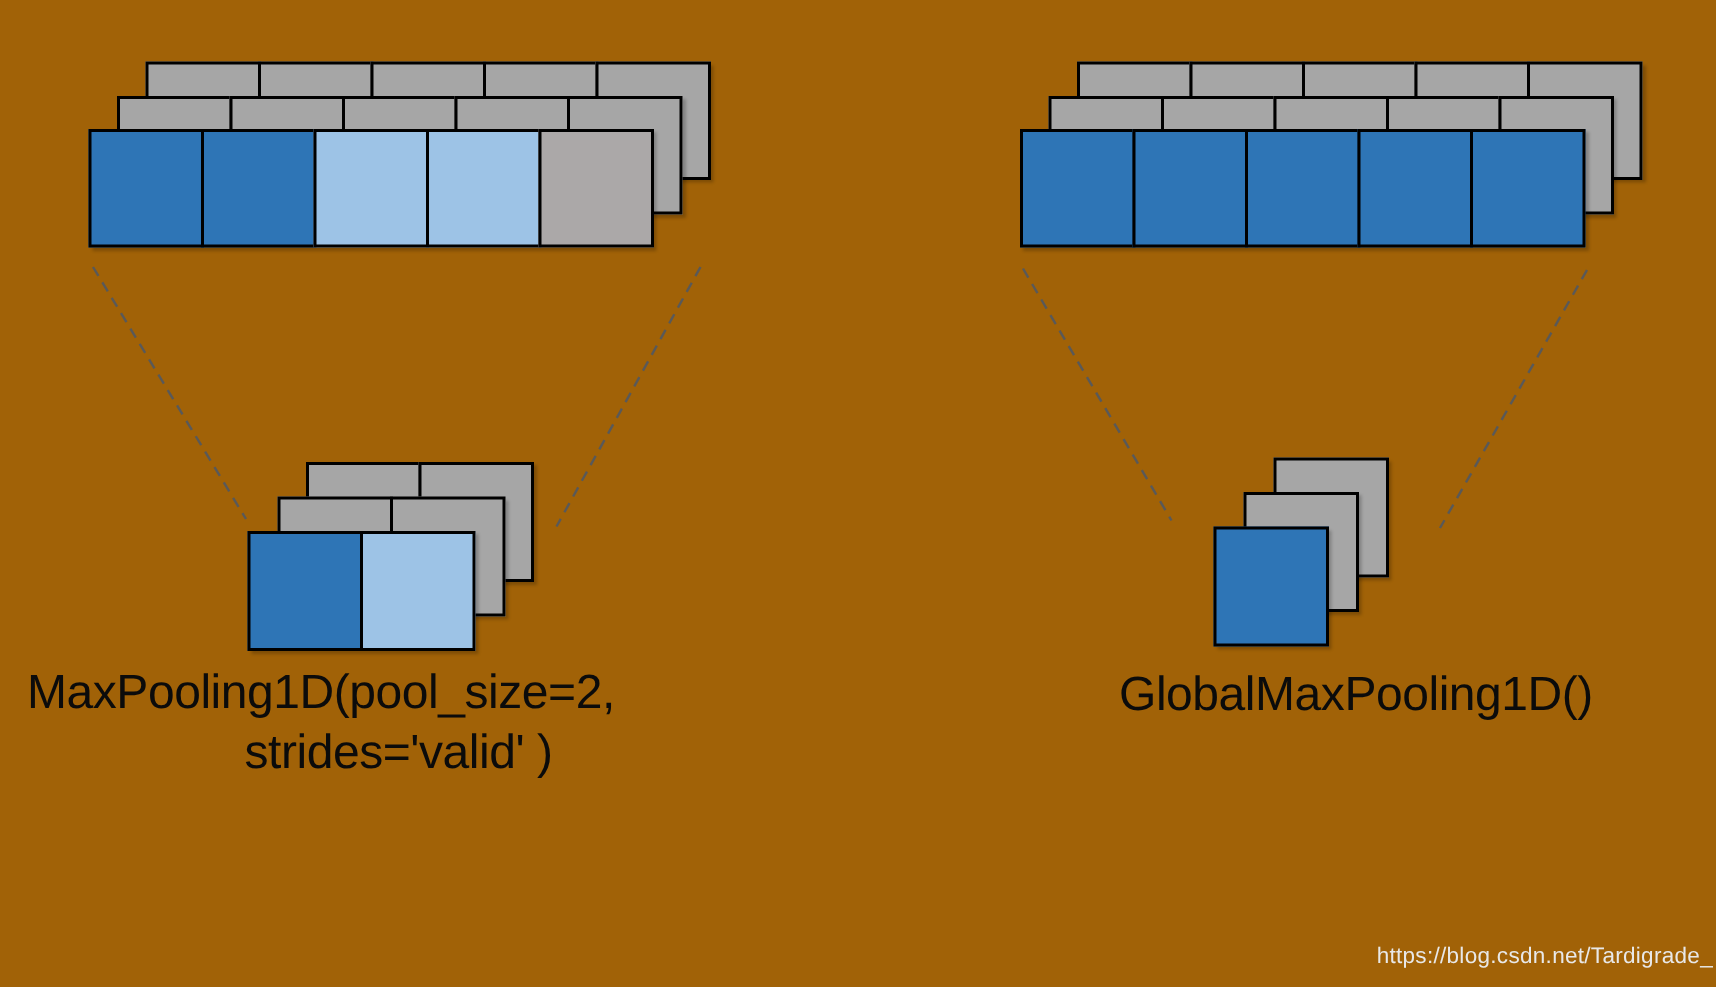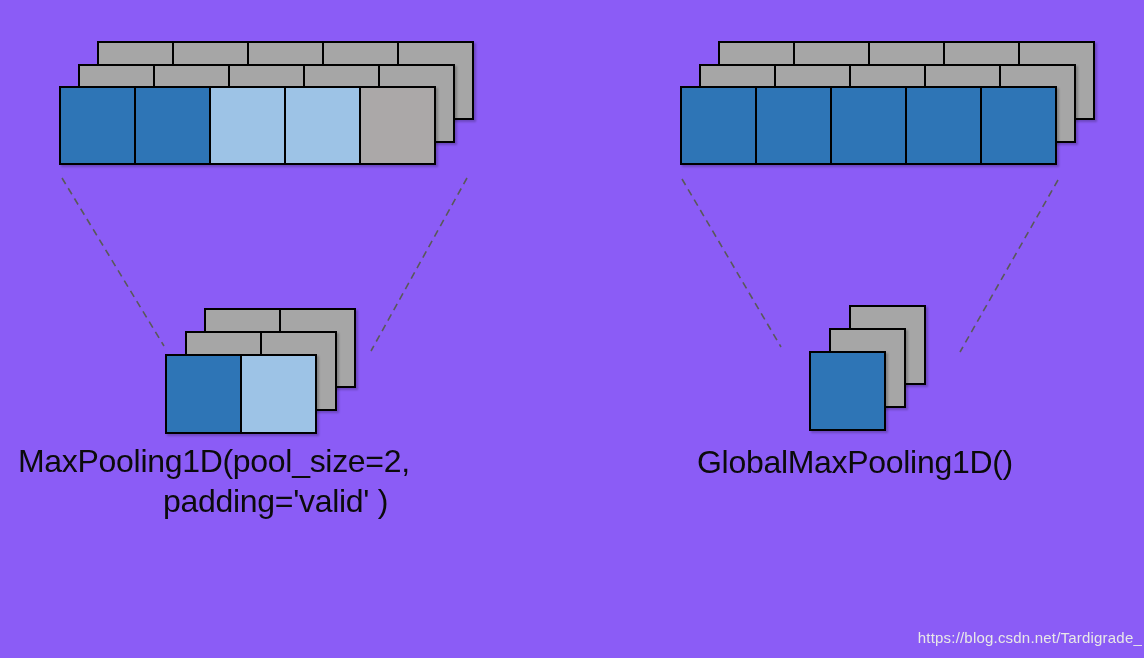--- a/index.html
+++ b/index.html
@@ -4,21 +4,21 @@
 <style>
   html, body {
     margin: 0;
     padding: 0;
     background: #ffffff;
   }
   .canvas {
     position: relative;
     width: 1144px;
     height: 658px;
-    background: #8b5cf6;
+    background: #a16207;
     overflow: hidden;
     font-family: "Liberation Sans", sans-serif;
   }
   .funnel-svg {
     position: absolute;
     left: 0;
     top: 0;
     width: 1144px;
     height: 658px;
     pointer-events: none;
@@ -44,21 +44,21 @@
   .label {
     position: absolute;
     font-size: 32px;
     line-height: 40px;
     color: #0b0b0b;
     letter-spacing: -0.3px;
     white-space: nowrap;
   }
   .label-left { left: 18px; top: 441px; }
   .label-left .indent { padding-left: 145px; }
-  .label-right { left: 697px; top: 442px; }
+  .label-right { left: 746px; top: 442px; }
   .watermark {
     position: absolute;
     right: 2px;
     bottom: 12px;
     font-size: 15px;
     color: #e8e8e8;
     letter-spacing: 0.2px;
   }
 </style>
 </head>
@@ -143,20 +143,20 @@
       <div class="row" style="left: 20px; top: -23px; z-index: 9;">
         <div class="cell" style="width: 77px; height: 80px; border-color: rgb(0, 0, 0); background: rgb(166, 166, 166);"></div>
       </div>
       <div class="row" style="left: 0px; top: 0px; z-index: 10;">
         <div class="cell" style="width: 77px; height: 80px; border-color: rgb(0, 0, 0); background: rgb(46, 117, 182);"></div>
       </div>
     </div>
 
   <div class="label label-left">
     <div>MaxPooling1D(pool_size=2,</div>
-    <div class="indent">padding='valid' )</div>
+    <div class="indent">strides='valid' )</div>
   </div>
 
   <div class="label label-right">GlobalMaxPooling1D()</div>
 
   <div class="watermark">https://blog.csdn.net/Tardigrade_</div>
 
 </div>
 
 </body></html>

